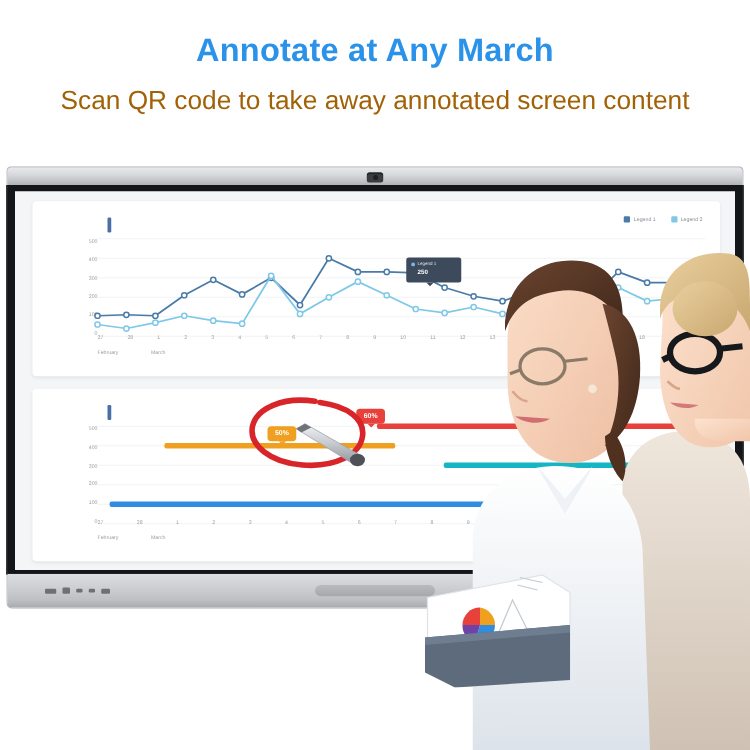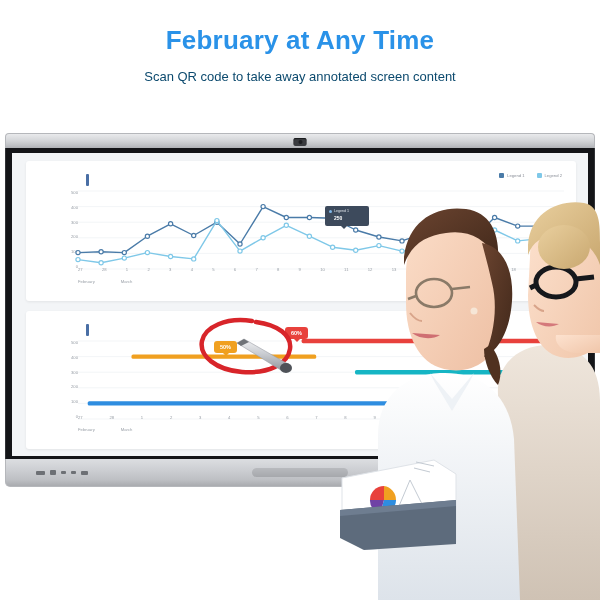--- a/index.html
+++ b/index.html
@@ -10,21 +10,21 @@
     position:relative;
   }
 
   
   .header { width:600px; padding-top:26px; text-align:center; }
   .headline {
     font-size:26px; font-weight:bold; color:#2a92e8;
     letter-spacing:.2px; line-height:1.1;
   }
   .subheadline {
-    margin-top:14px; font-size:13px; color:#0c4a6e; font-weight:400;
+    margin-top:14px; font-size:21px; color:#a16207; font-weight:400;
   }
 
   
   .display-wrap {
     position:absolute; left:5px; top:133px; width:590px; height:355px;
   }
   .bezel-top {
     position:absolute; left:0; top:0; width:590px; height:16px;
     background:linear-gradient(180deg,#e9eaec 0%,#d3d5d8 45%,#bfc1c5 75%,#aaacb0 100%);
     border-radius:4px 4px 0 0;
@@ -147,21 +147,21 @@
 
   
   .stylus { position:absolute; left:236px; top:336px; z-index:10; }
 
   .folder { position:absolute; left:330px; top:438px; z-index:11; }
 </style>
 </head>
 <body>
 
 <div class="header">
-  <div class="headline">February at Any Time</div>
+  <div class="headline">Annotate at Any March</div>
   <div class="subheadline">Scan QR code to take away annotated screen content</div>
 </div>
 
 <div class="display-wrap">
 
   <div class="bezel-top">
     <div class="camera"></div>
   </div>
 
   <div class="bezel-frame">

